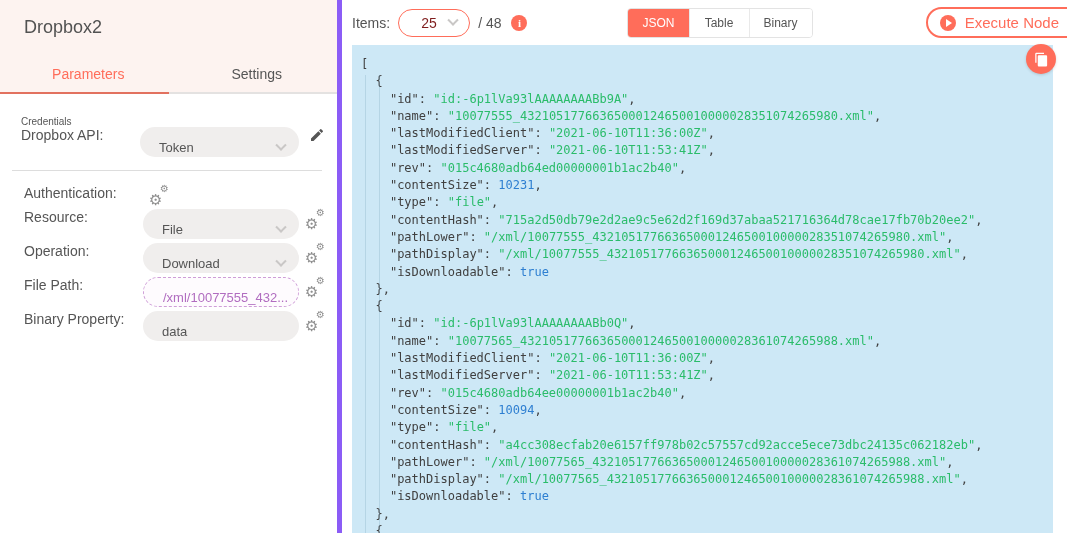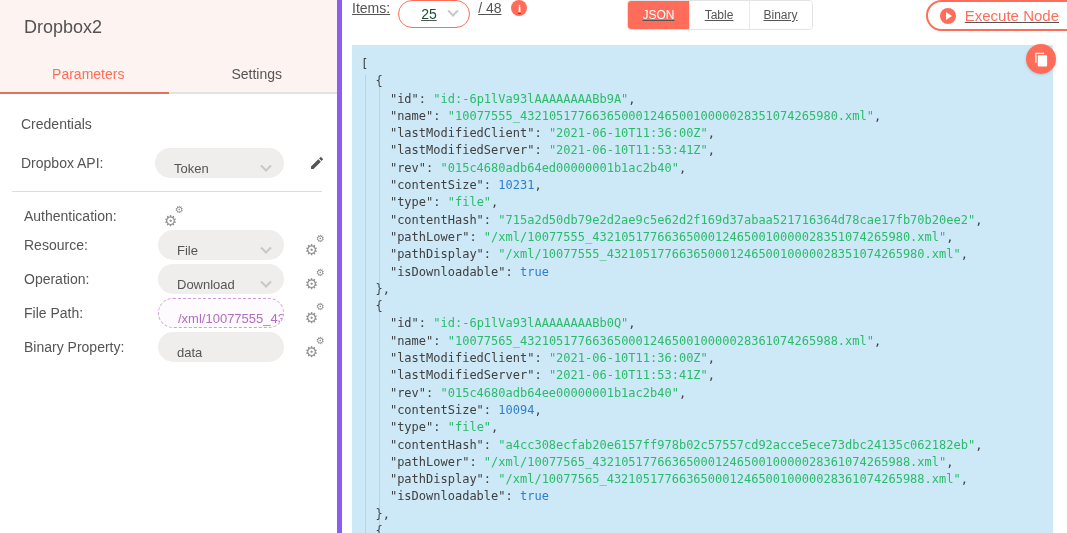--- a/index.html
+++ b/index.html
@@ -16,22 +16,22 @@
   .left-header { background: #fdf3f0; padding-top: 15px; }
   .node-title { font-size: 18px; color: #525252; padding: 2px 0 4px 24px; font-weight: 400; }
   .param-tabs { display: flex; margin-top: 24px; }
   .param-tab {
     flex: 1; text-align: center; font-size: 14px; color: #555;
     padding-bottom: 10px; border-bottom: 2px solid #e4e2e1; cursor: pointer; padding-left: 8px;
   }
   .param-tab.active { color: #ff6d5a; border-bottom-color: #e2715f; }
 
   .form { padding: 22px 12px 0 9px; background: #fff; }
-  .section-label { font-size: 14px; color: #555; padding-left: 12px; margin-bottom: 16px; }
-  .field-row { display: flex; align-items: center; margin-bottom: 4px; padding-left: 12px; gap: 15px; }
+  .section-label { font-size: 10px; color: #555; padding-left: 12px; }
+  .field-row { display: flex; align-items: flex-start; margin-bottom: 4px; padding-left: 12px; }
   .field-row.indent { padding-left: 15px; }
   .field-label { width: 119px; font-size: 14px; color: #555; flex: none; }
   .pill {
     flex: 1; height: 30px; background: #f0eeed; border-radius: 15px;
     display: flex; align-items: center; padding: 11px 14px 0 19px;
     font-size: 13px; color: #555; overflow: hidden; white-space: nowrap;
   }
   .pill .value { flex: 1; }
   .pill.expression {
     background: #fefbfe; border: 1px dashed #cf9ed8; color: #b16dc0;
@@ -42,26 +42,26 @@
     transform: rotate(45deg) translate(-2px,-2px);
   }
   .row-icon { width: 26px; flex: none; display: flex; justify-content: flex-end; align-items: center; }
   .cogs { position: relative; width: 20px; height: 20px; color: #8f8f8f; }
   .cog-big { position: absolute; left: 0; bottom: -2px; font-size: 15px; line-height: 15px; }
   .cog-small { position: absolute; right: 0; top: -1px; font-size: 10px; line-height: 10px; }
   .divider { border: none; border-top: 1px solid #ddd; margin: 13px 3px 14px 3px; }
 
   
   .right-panel { width: 725px; height: 533px; position: relative; background: #fff; }
-  .right-header { height: 45px; display: flex; padding-left: 10px; overflow: hidden; text-decoration: underline; }
+  .right-header { height: 45px; display: flex; align-items: center; padding-left: 10px; overflow: hidden; }
   .items-label { font-size: 14px; color: #555; margin-right: 8px; }
   .items-select {
     width: 72px; height: 28px; border: 1px solid #ff6d5a; border-radius: 14px;
     background: #fff; display: flex; align-items: center; padding: 0 12px 0 22px;
-    font-size: 14px; color: #14532d; cursor: pointer;
+    font-size: 14px; color: #7f1d1d; cursor: pointer;
   }
   .items-select .value { flex: 1; }
   .items-total { font-size: 14px; color: #555; margin: 0 10px 0 8px; }
   .info-icon {
     width: 16px; height: 16px; border-radius: 50%; background: #ff6d5a;
     color: #fff; font-size: 11px; font-weight: bold; text-align: center; line-height: 16px;
     font-family: "Liberation Serif", serif;
   }
   .view-tabs { display: flex; margin-left: 100px; border-radius: 4px; overflow: hidden; border: 1px solid #e3e3e3; height: 30px; }
   .view-tab {

